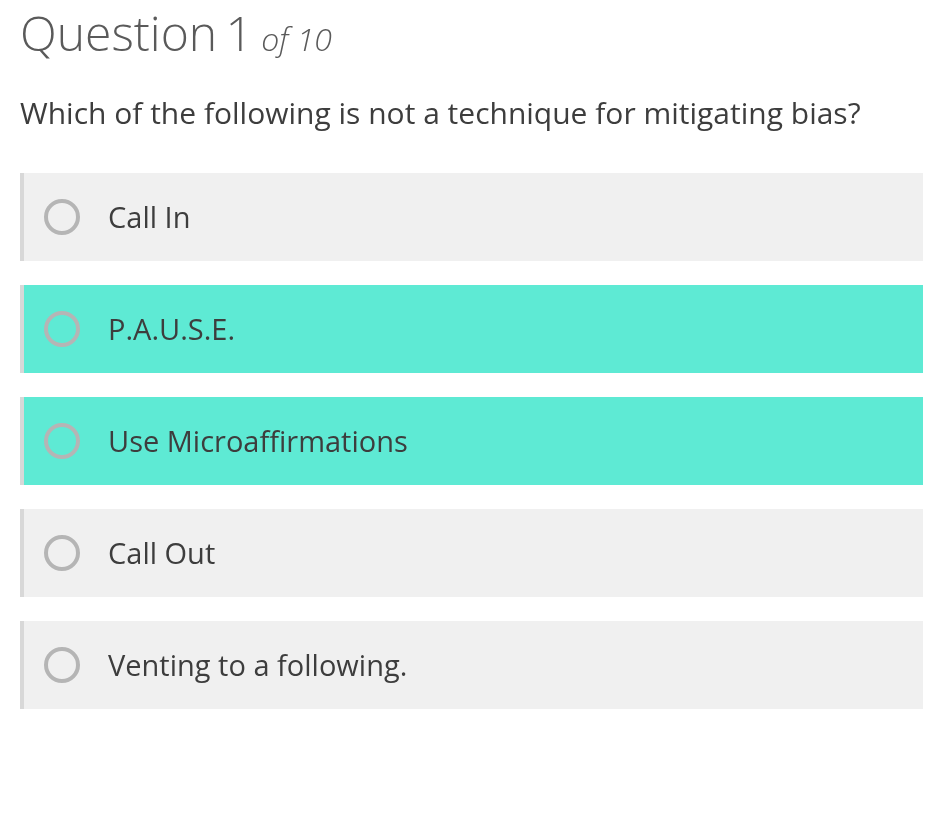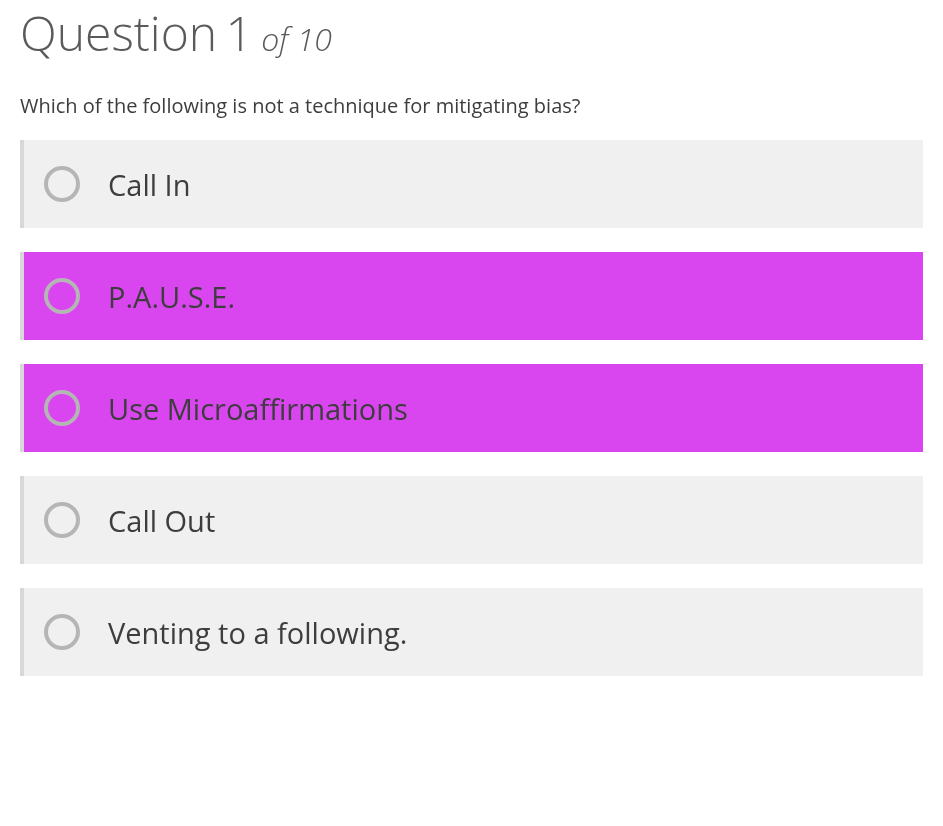--- a/index.html
+++ b/index.html
@@ -27,43 +27,43 @@
     .question-number {
       font-size: 48px;
       font-weight: 300;
     }
     .question-of {
       font-size: 32px;
       font-style: italic;
       font-weight: 300;
     }
     .question-text {
-      font-size: 20px;
+      font-size: 30px;
       color: #3d3d3d;
       line-height: 1.45;
-      margin-bottom: 20px;
+      margin-bottom: 38px;
       font-weight: 400;
     }
     .options {
       display: flex;
       flex-direction: column;
       gap: 24px;
     }
     .option {
       display: flex;
       align-items: center;
       padding: 24px 18px;
       border-left: 4px solid #d8d8d8;
       cursor: pointer;
     }
     .option.shade-dark {
       background: #f0f0f0;
     }
     .option.shade-light {
-      background: #d946ef;
+      background: #5eead4;
     }
     .radio-icon {
       flex-shrink: 0;
       margin-right: 26px;
       display: inline-flex;
     }
     .radio-icon svg {
       width: 40px;
       height: 40px;
     }

